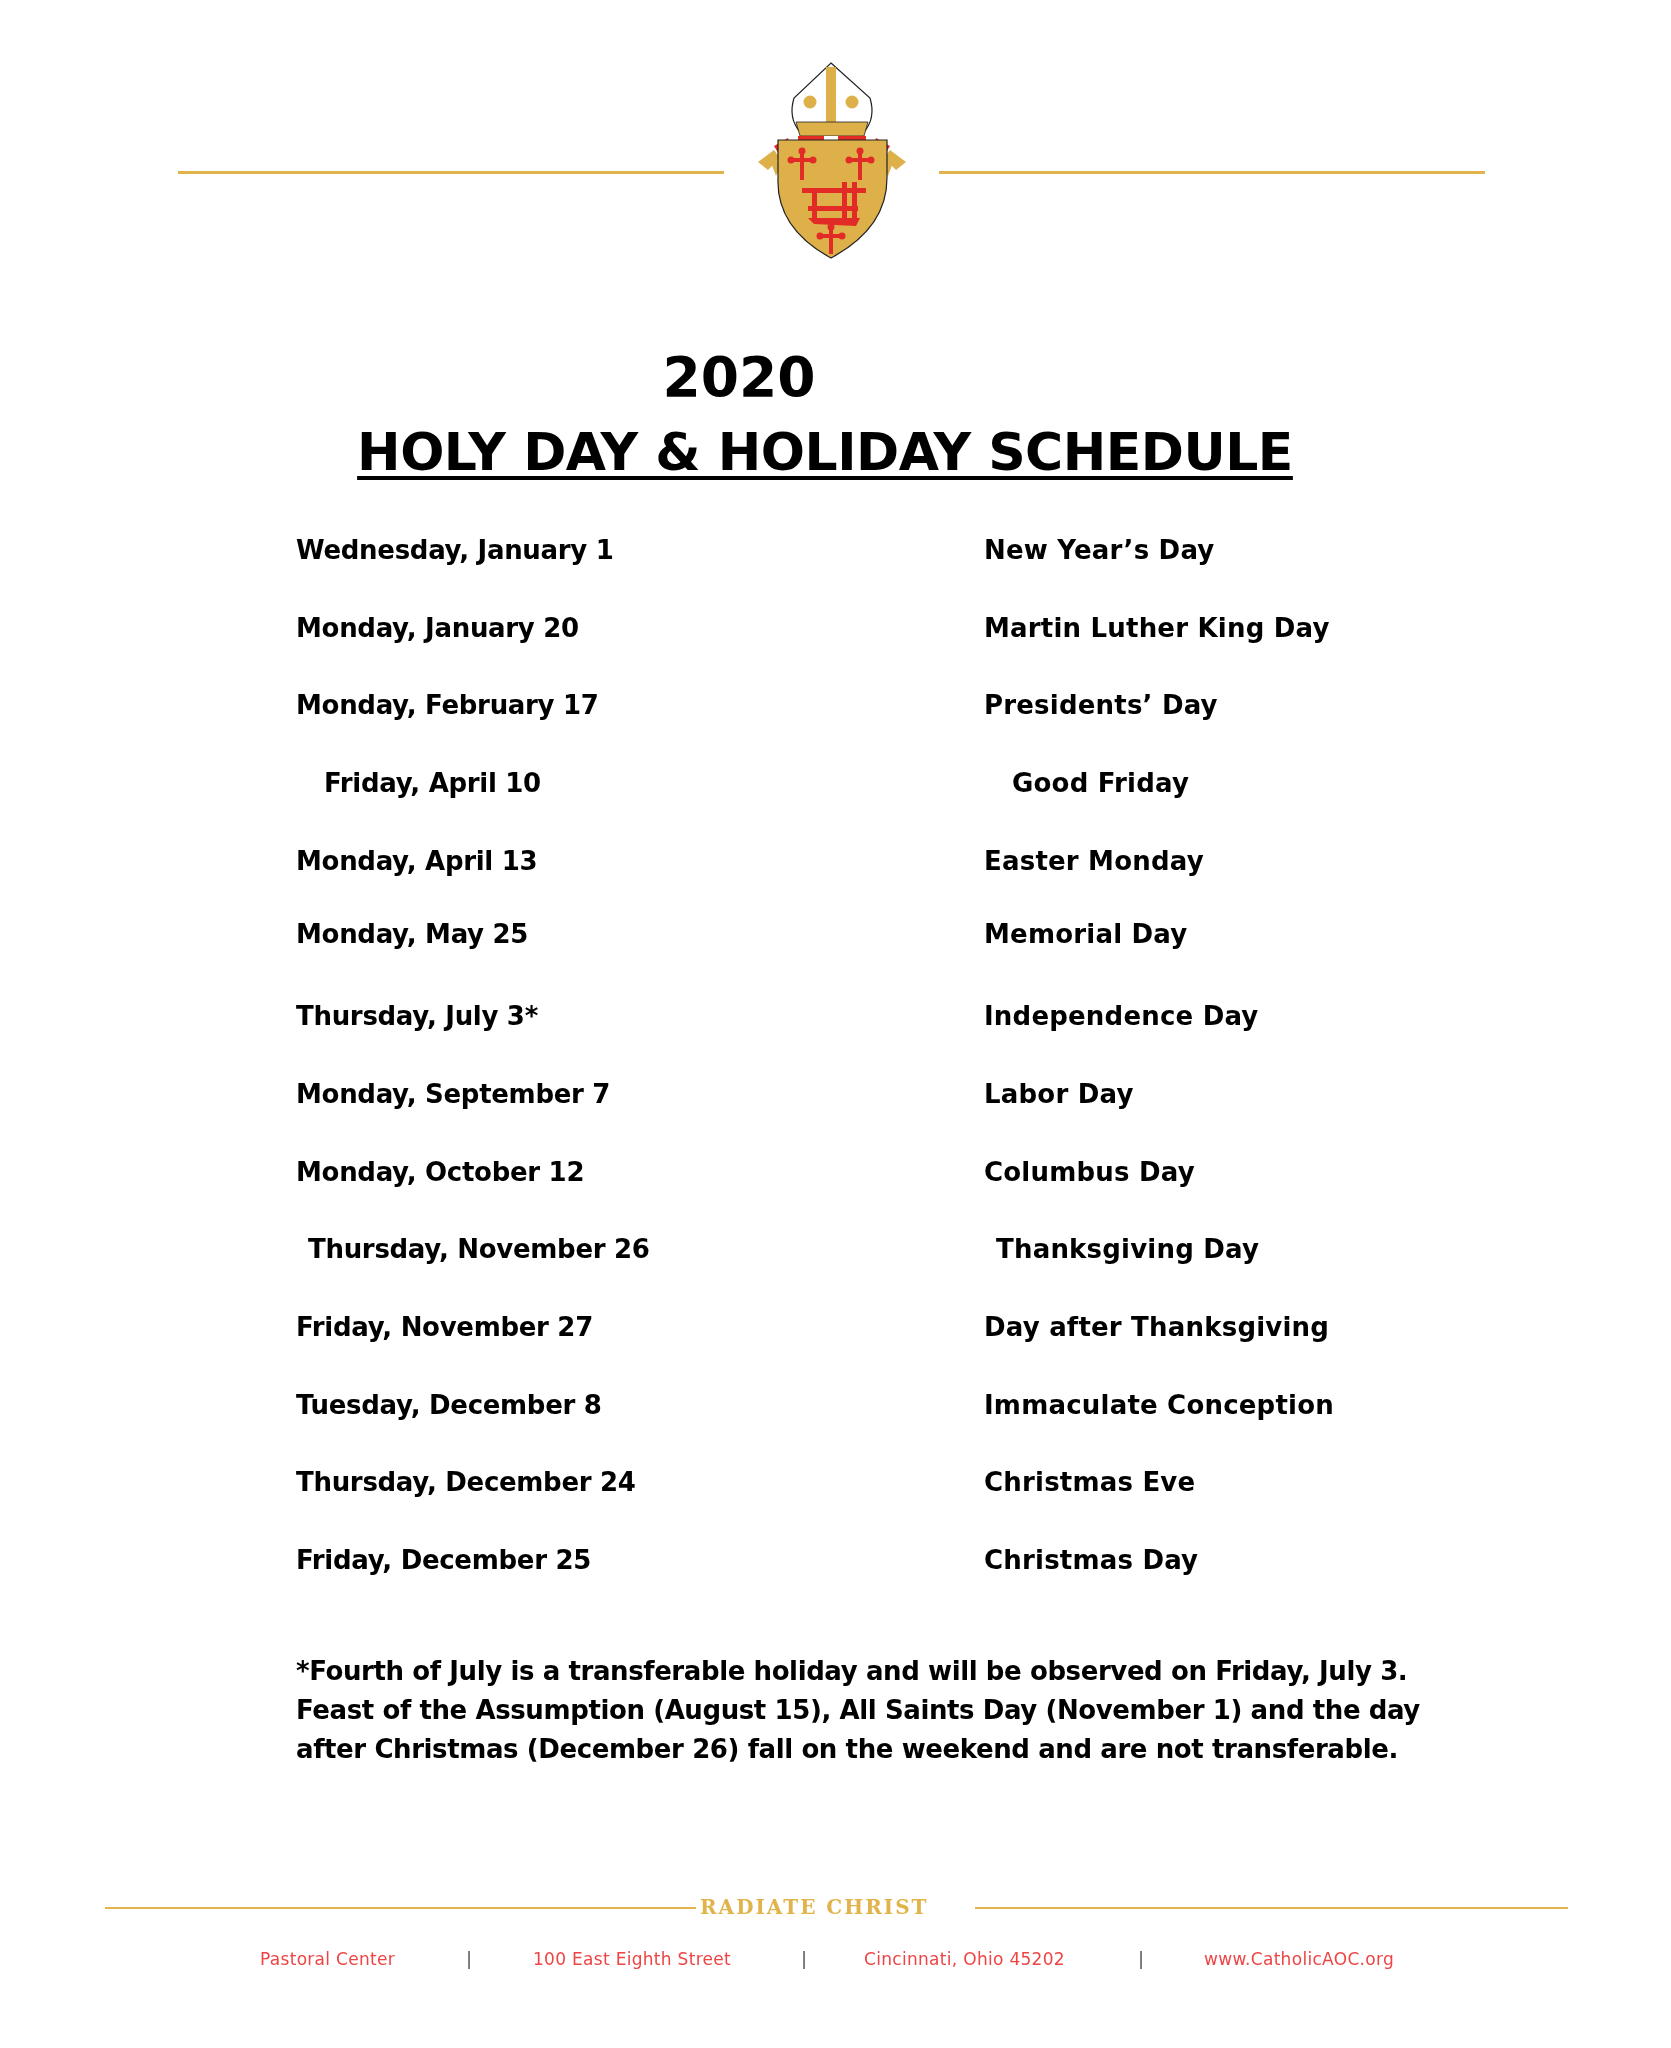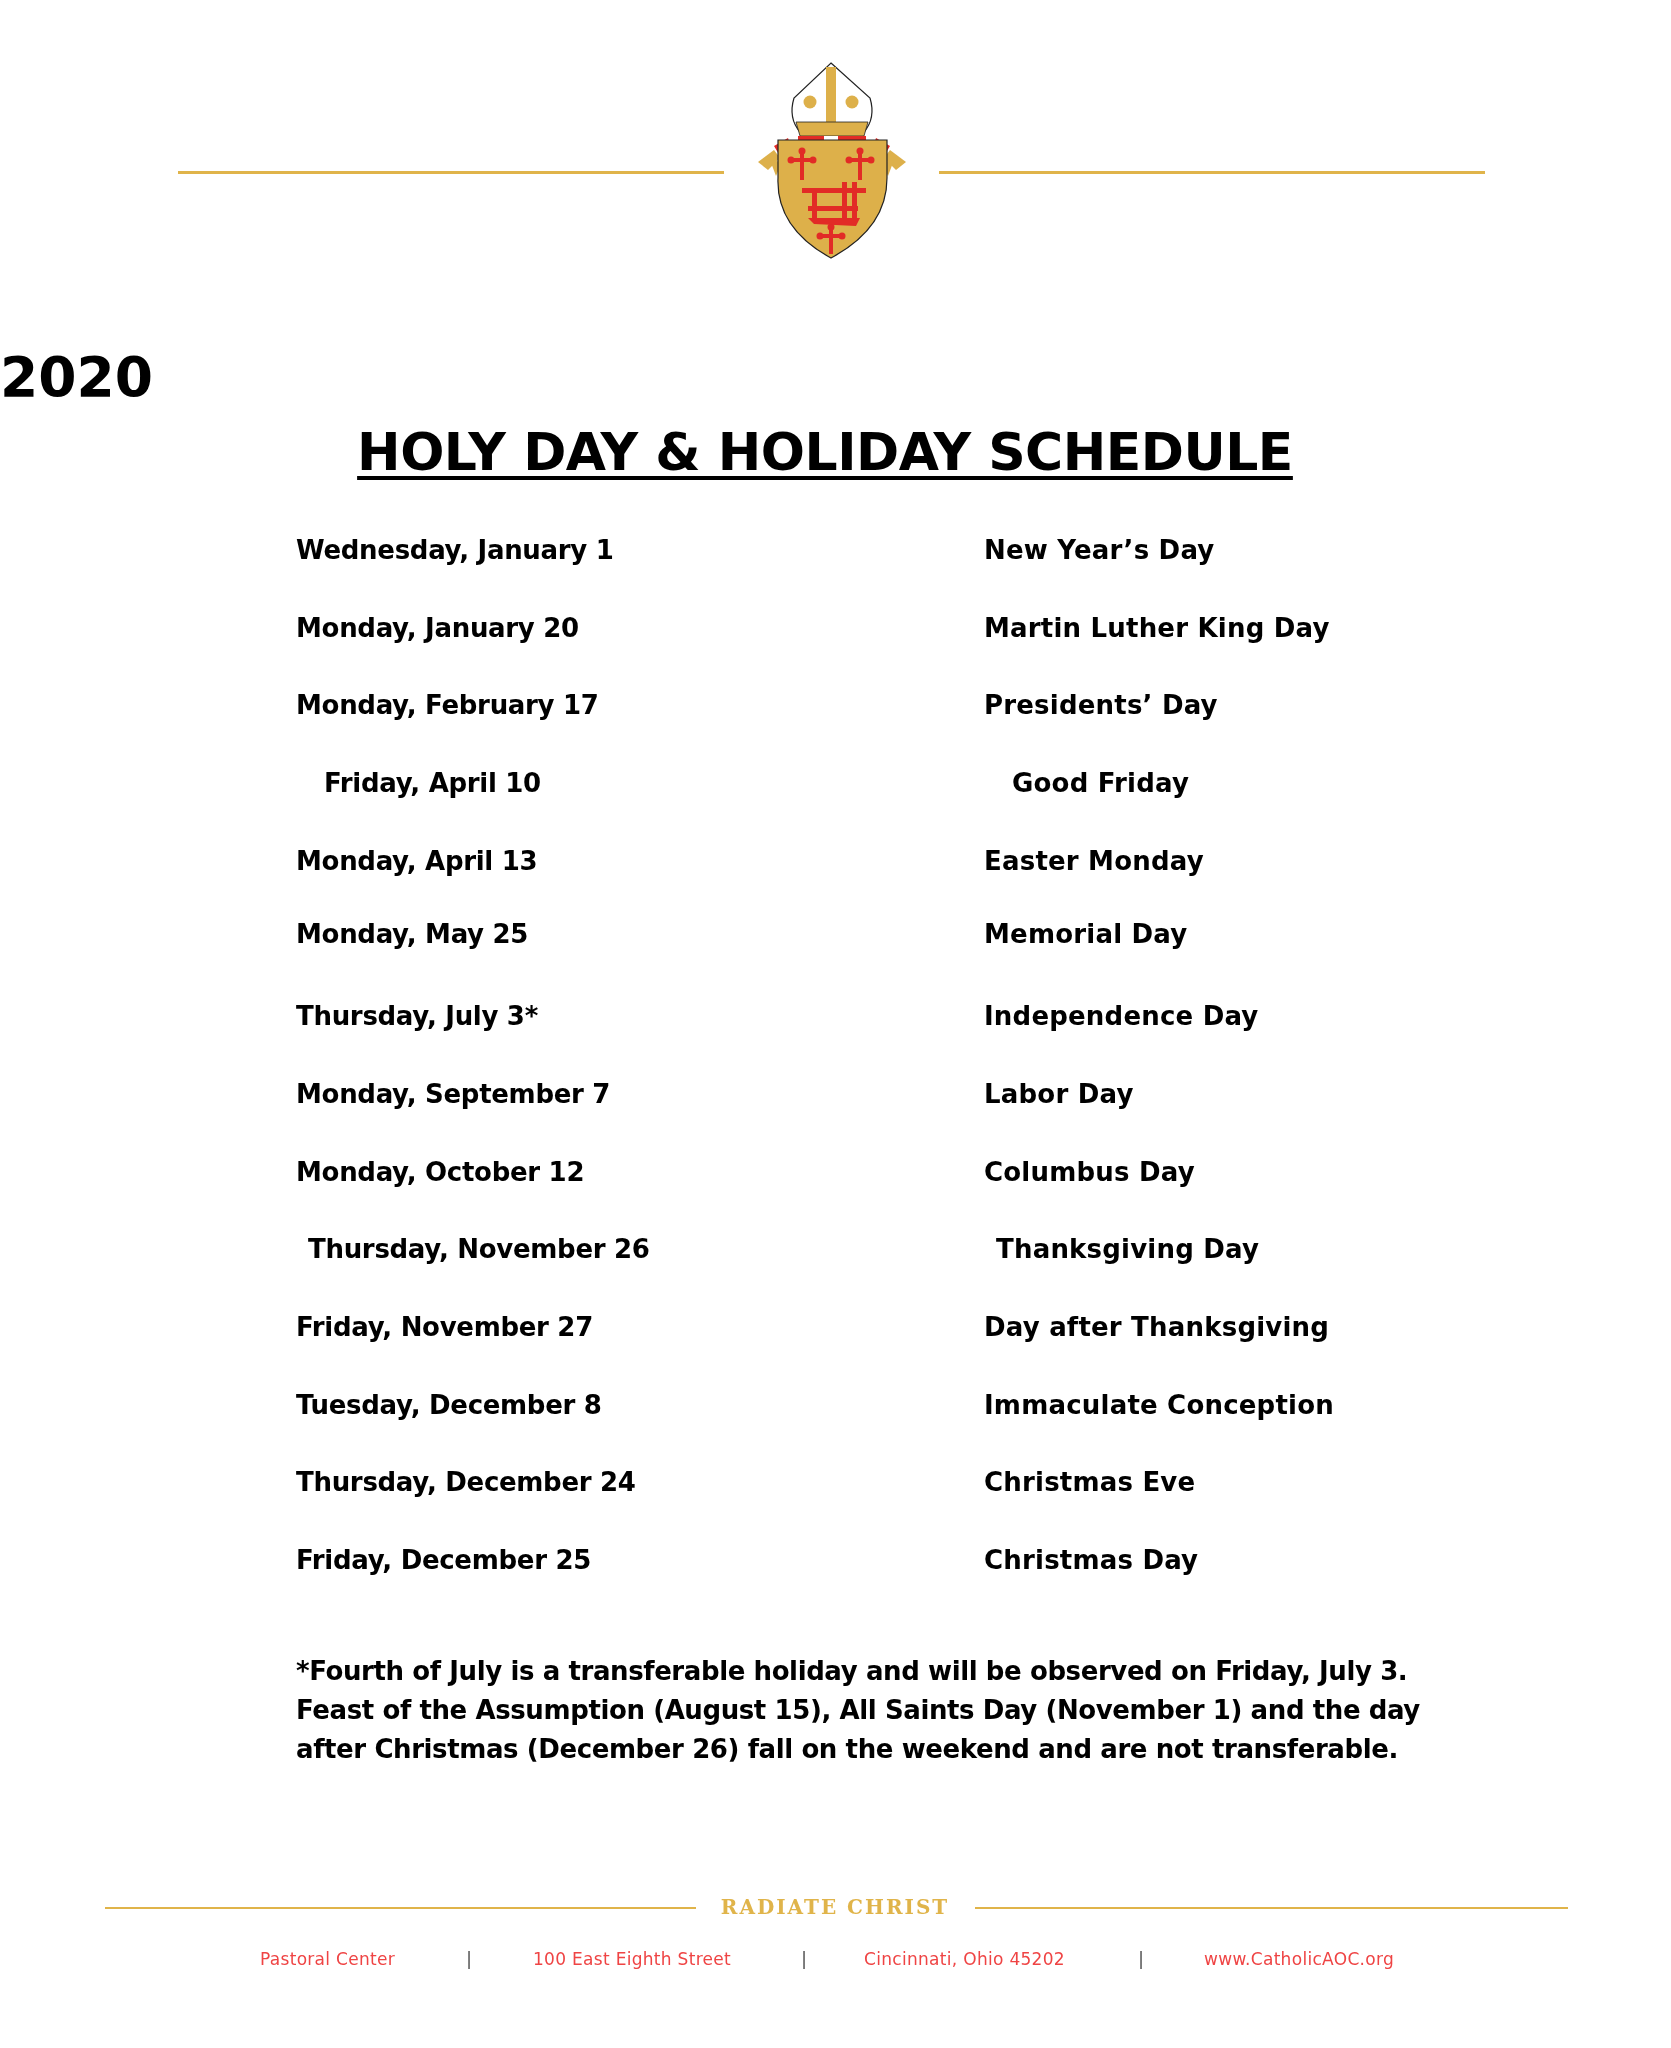--- a/index.html
+++ b/index.html
@@ -1,27 +1,27 @@
 <!DOCTYPE html>
 <html><head>
   <meta charset="utf-8">
   <style>
     html, body { margin: 0; padding: 0; background: #ffffff; }
     body { width: 1671px; height: 2048px; position: relative; overflow: hidden; font-family: "DejaVu Sans", sans-serif; color: #000; }
     .gold-line { position: absolute; height: 3px; background: #E0B44A; }
     .crest { position: absolute; left: 752px; top: 58px; width: 160px; height: 204px; }
-    .title-year { position: absolute; left: 0; width: 1478px; top: 344px; text-align: left; font-weight: bold; font-size: 55px; line-height: 66px; letter-spacing: 0px; }
+    .title-year { position: absolute; left: 0; width: 1478px; top: 344px; text-align: center; font-weight: bold; font-size: 55px; line-height: 66px; letter-spacing: 0px; }
     .title-main { position: absolute; left: 338px; width: 974px; top: 420px; text-align: center; font-weight: bold; font-size: 52px; line-height: 64px; text-decoration: underline; text-decoration-thickness: 4px; text-underline-offset: 6px; white-space: nowrap; letter-spacing: -0.5px; }
     .schedule { position: absolute; left: 296px; top: 530px; width: 1200px; }
     .row { position: absolute; left: 0; height: 40px; width: 1200px; font-weight: bold; font-size: 26px; line-height: 40px; white-space: nowrap; }
     .row .date { position: absolute; left: 0; letter-spacing: -0.3px; }
     .row .holiday { position: absolute; left: 688px; letter-spacing: 0.2px; }
     .footnote { position: absolute; left: 296px; top: 1652px; width: 1180px; font-weight: bold; font-size: 26px; line-height: 39px; letter-spacing: -0.4px; }
     .footnote div { white-space: nowrap; }
-    .motto { position: absolute; left: 700px; top: 1893px; width: 270px; text-align: center; font-family: "DejaVu Serif", serif; font-size: 20px; line-height: 28px; color: #E0B44A; letter-spacing: 2px; font-weight: bold; }
+    .motto { position: absolute; left: 700px; top: 1893px; width: 270px; text-align: left; font-family: "DejaVu Serif", serif; font-size: 20px; line-height: 28px; color: #E0B44A; letter-spacing: 2px; font-weight: bold; }
     .addr { position: absolute; top: 1946px; font-size: 17px; line-height: 26px; color: #ef4444; white-space: nowrap; letter-spacing: 0.3px; }
     .sep { position: absolute; top: 1946px; font-size: 18px; line-height: 26px; color: #555; }
   </style>
 </head>
 <body>
 
 <div class="gold-line" style="left:178px; top:171px; width:546px;"></div>
 <div class="gold-line" style="left:939px; top:171px; width:546px;"></div>
 
 <div class="crest">

